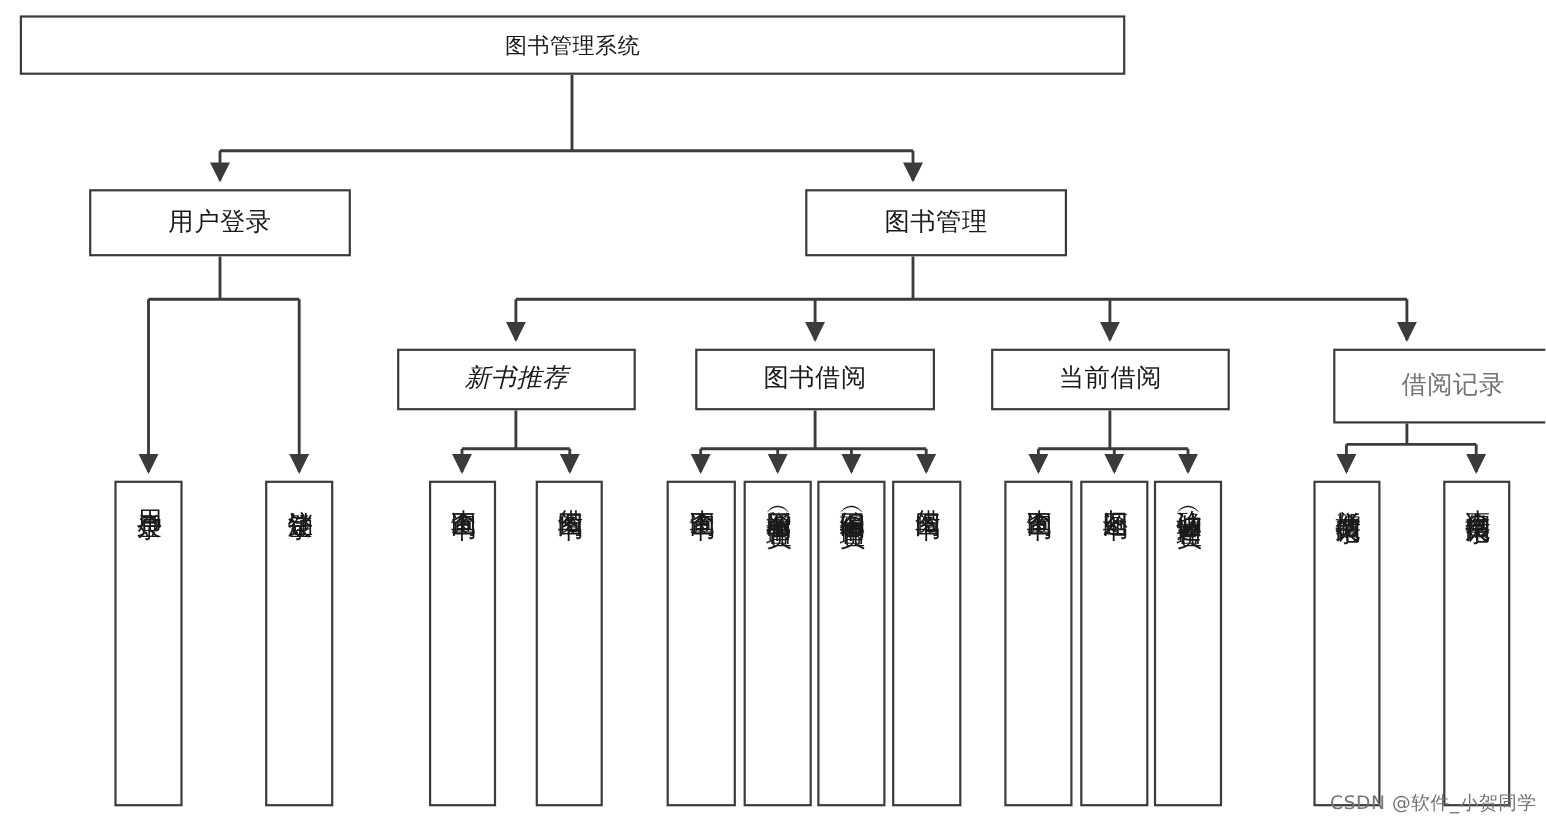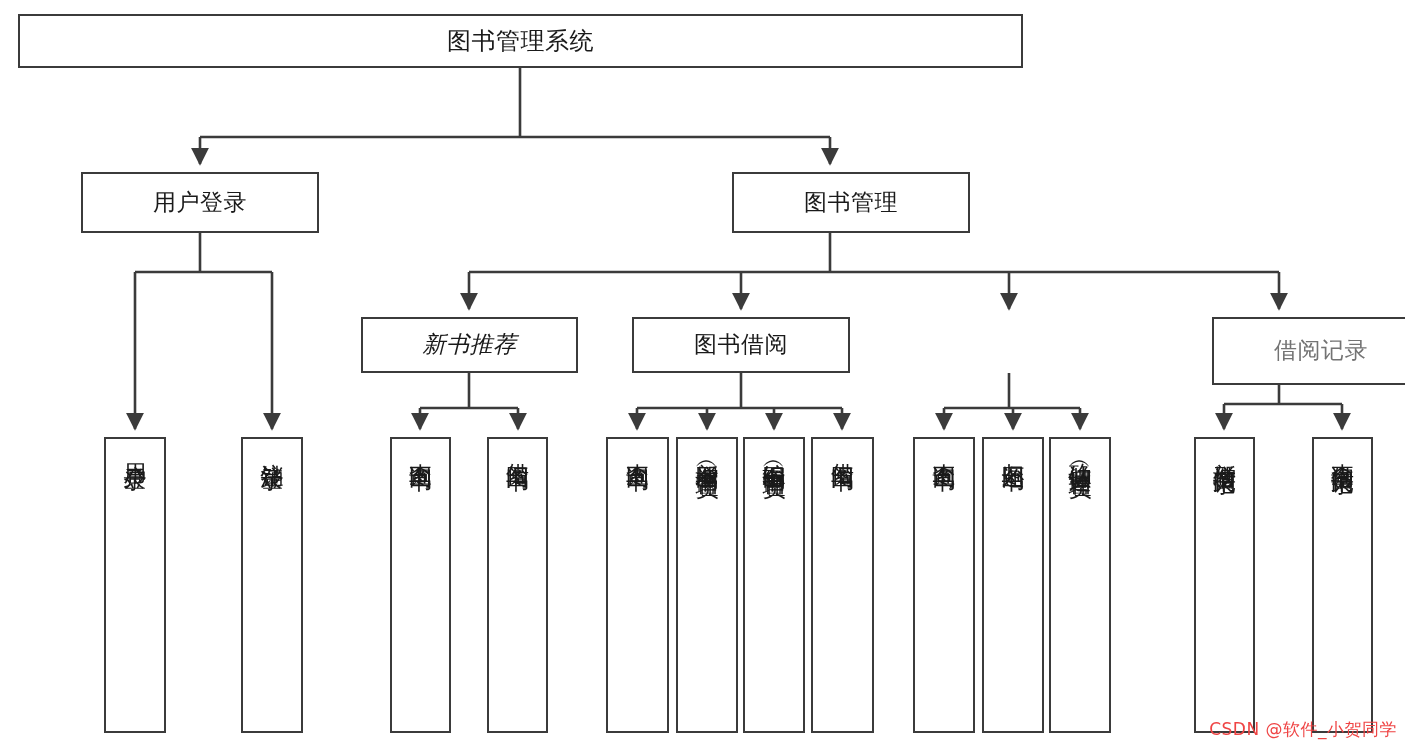--- a/index.html
+++ b/index.html
@@ -41,21 +41,21 @@
   .node .label {
     display: block;
     line-height: 1.12;
   }
   
   .node.horiz .label {
     writing-mode: horizontal-tb;
     font-size: 23px;
     letter-spacing: 0.5px;
   }
-  .node.root .label { font-size: 24px; }
+  .node.root .label { font-size: 20px; }
   
   .node.vert {
     padding: 6px 0;
     align-items: flex-start;
     justify-content: center;
   }
   .node.vert .label {
     writing-mode: vertical-rl;
     text-orientation: upright;
     font-size: 23px;
@@ -139,20 +139,23 @@
   <div class="node horiz" id="node-l2-1" style="left: 711px; top: 172px; width: 238px; height: 61px; border-color: rgb(59, 59, 59); color: rgb(26, 26, 26); margin-left: 21px;">
     <span class="label">图书管理</span>
   </div>
 
   <div class="node horiz" id="node-l3-0" style="left: 361px; top: 317px; width: 217px; height: 56px; border-color: rgb(59, 59, 59); color: rgb(26, 26, 26); font-style: italic;">
     <span class="label">新书推荐</span>
   </div>
   <div class="node horiz" id="node-l3-1" style="left: 632px; top: 317px; width: 218px; height: 56px; border-color: rgb(59, 59, 59); color: rgb(26, 26, 26);">
     <span class="label">图书借阅</span>
   </div>
+  <div class="node horiz" id="node-l3-2" style="left: 901px; top: 317px; width: 217px; height: 56px; border-color: rgb(59, 59, 59); color: rgb(26, 26, 26);">
+    <span class="label">当前借阅</span>
+  </div>
   <div class="node horiz" id="node-l3-3" style="left: 1212px; top: 317px; width: 218px; height: 68px; border-color: rgb(59, 59, 59); color: #737373;">
     <span class="label">借阅记录</span>
   </div>
 
   <div class="node vert" id="node-leaf-0" style="left: 104px; top: 437px; width: 62px; height: 296px; border-color: rgb(59, 59, 59); color: rgb(26, 26, 26);">
     <span class="label">用户登录</span>
   </div>
   <div class="node vert" id="node-leaf-1" style="left: 241px; top: 437px; width: 62px; height: 296px; border-color: rgb(59, 59, 59); color: rgb(26, 26, 26);">
     <span class="label">注销登录</span>
   </div>
@@ -183,15 +186,15 @@
   <div class="node vert" id="node-leaf-10" style="left: 1049px; top: 437px; width: 62px; height: 296px; border-color: rgb(59, 59, 59); color: rgb(26, 26, 26);">
     <span class="label">确认归还（管理员）</span>
   </div>
   <div class="node vert" id="node-leaf-11" style="left: 1194px; top: 437px; width: 61px; height: 296px; border-color: rgb(59, 59, 59); color: rgb(26, 26, 26);">
     <span class="label">新增借阅记录</span>
   </div>
   <div class="node vert" id="node-leaf-12" style="left: 1312px; top: 437px; width: 61px; height: 296px; border-color: rgb(59, 59, 59); color: rgb(26, 26, 26);">
     <span class="label">查询借阅记录</span>
   </div>
 
-  <div class="watermark" style="color: #ef4444;">CSDN @软件_小贺同学</div>
+  <div class="watermark" style="color: #737373;">CSDN @软件_小贺同学</div>
 
 </div>
 
 </body></html>

